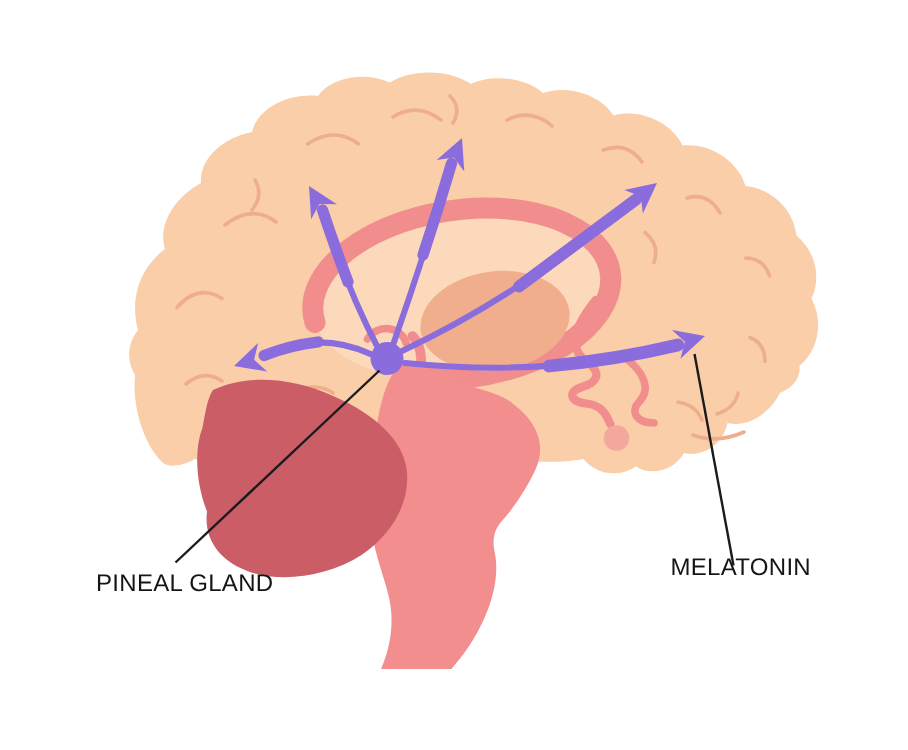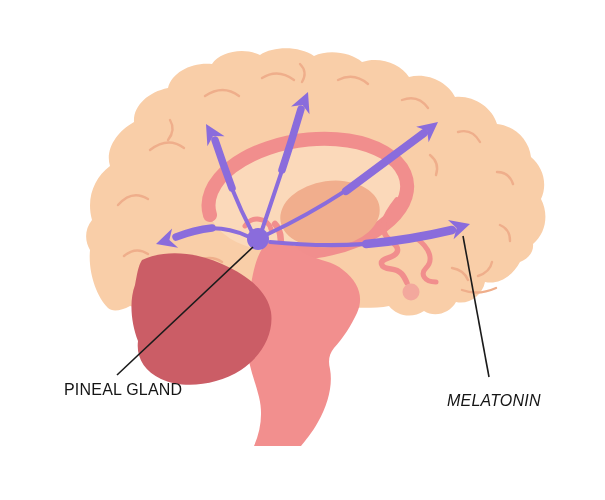--- a/index.html
+++ b/index.html
@@ -16,21 +16,21 @@
     position:absolute;
     font-family:"Liberation Sans", sans-serif;
     font-size:16px;
     font-weight:400;
     letter-spacing:0.2px;
     color:var(--c-label,#151515);
     white-space:nowrap;
     user-select:none;
   }
   .label-pineal{left:64px;top:381px;}
-  .label-melatonin{left:447px;top:392px;font-style:italic;}
+  .label-melatonin{left:447px;top:370px;}
 
   .cortex{fill:var(--c-cortex,#F9CEA8);}
   .gyri{stroke:var(--c-gyri,#EFAE8B);stroke-width:2.4;fill:none;stroke-linecap:round;}
   .inner-fill{fill:var(--c-inner_fill,#FBD9BA);}
   .ring{stroke:var(--c-ring,#F18E8D);stroke-width:14;fill:none;stroke-linecap:round;}
   .salmon-stroke{stroke:var(--c-ring,#F18E8D);fill:none;stroke-linecap:round;}
   .thalamus{fill:var(--c-thalamus,#F1AE8D);}
   .brainstem{fill:var(--c-brainstem,#F28F8E);}
   .cerebellum{fill:var(--c-cerebellum,#CB5D66);}
   .pituitary{fill:var(--c-pituitary,#F3A89D);}

